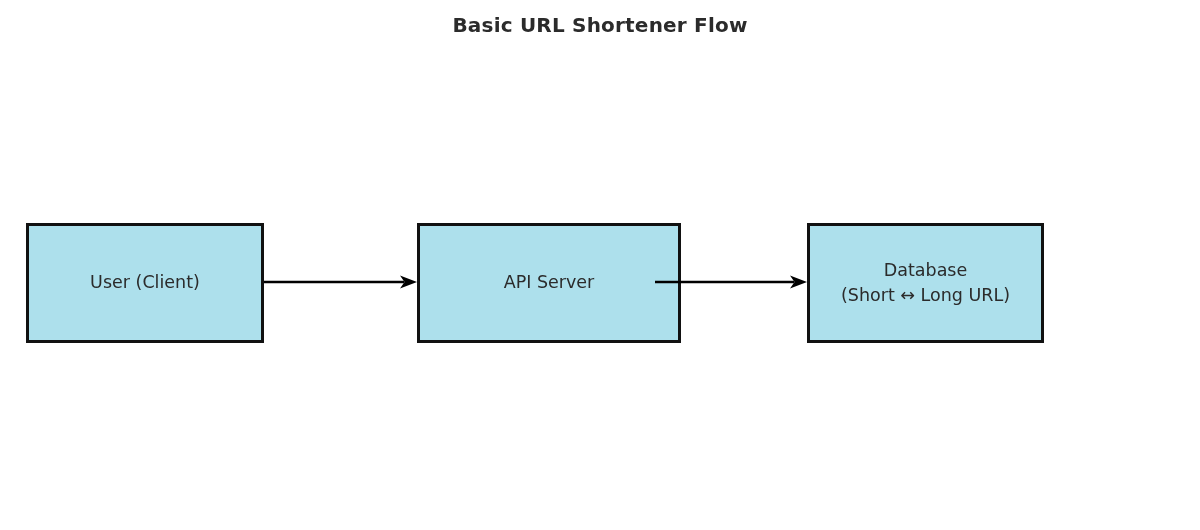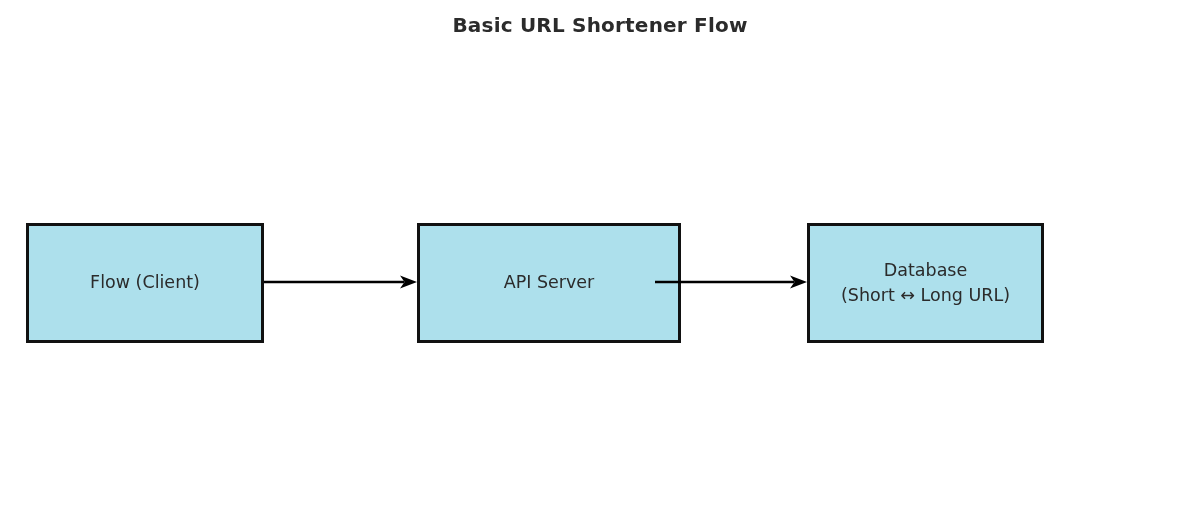--- a/index.html
+++ b/index.html
@@ -62,21 +62,21 @@
   .connector-2 { left: 655px; width: 153px; }
 </style>
 </head>
 <body>
 
 <div id="canvas">
 
   <div class="diagram-title">Basic URL Shortener Flow</div>
 
   <div class="node node-user">
-    <span class="node-label">Flow (Client)</span>
+    <span class="node-label">User (Client)</span>
   </div>
 
   <div class="connector connector-1">
     <svg width="154" height="26" viewBox="0 0 154 26" xmlns="http://www.w3.org/2000/svg">
       <line x1="0" y1="13" x2="140" y2="13" stroke="#000000" stroke-width="2.6"></line>
       <path d="M 153 13 L 136 6.5 L 140.5 13 L 136 19.5 Z" fill="#000000"></path>
     </svg>
   </div>
 
   <div class="node node-api">

